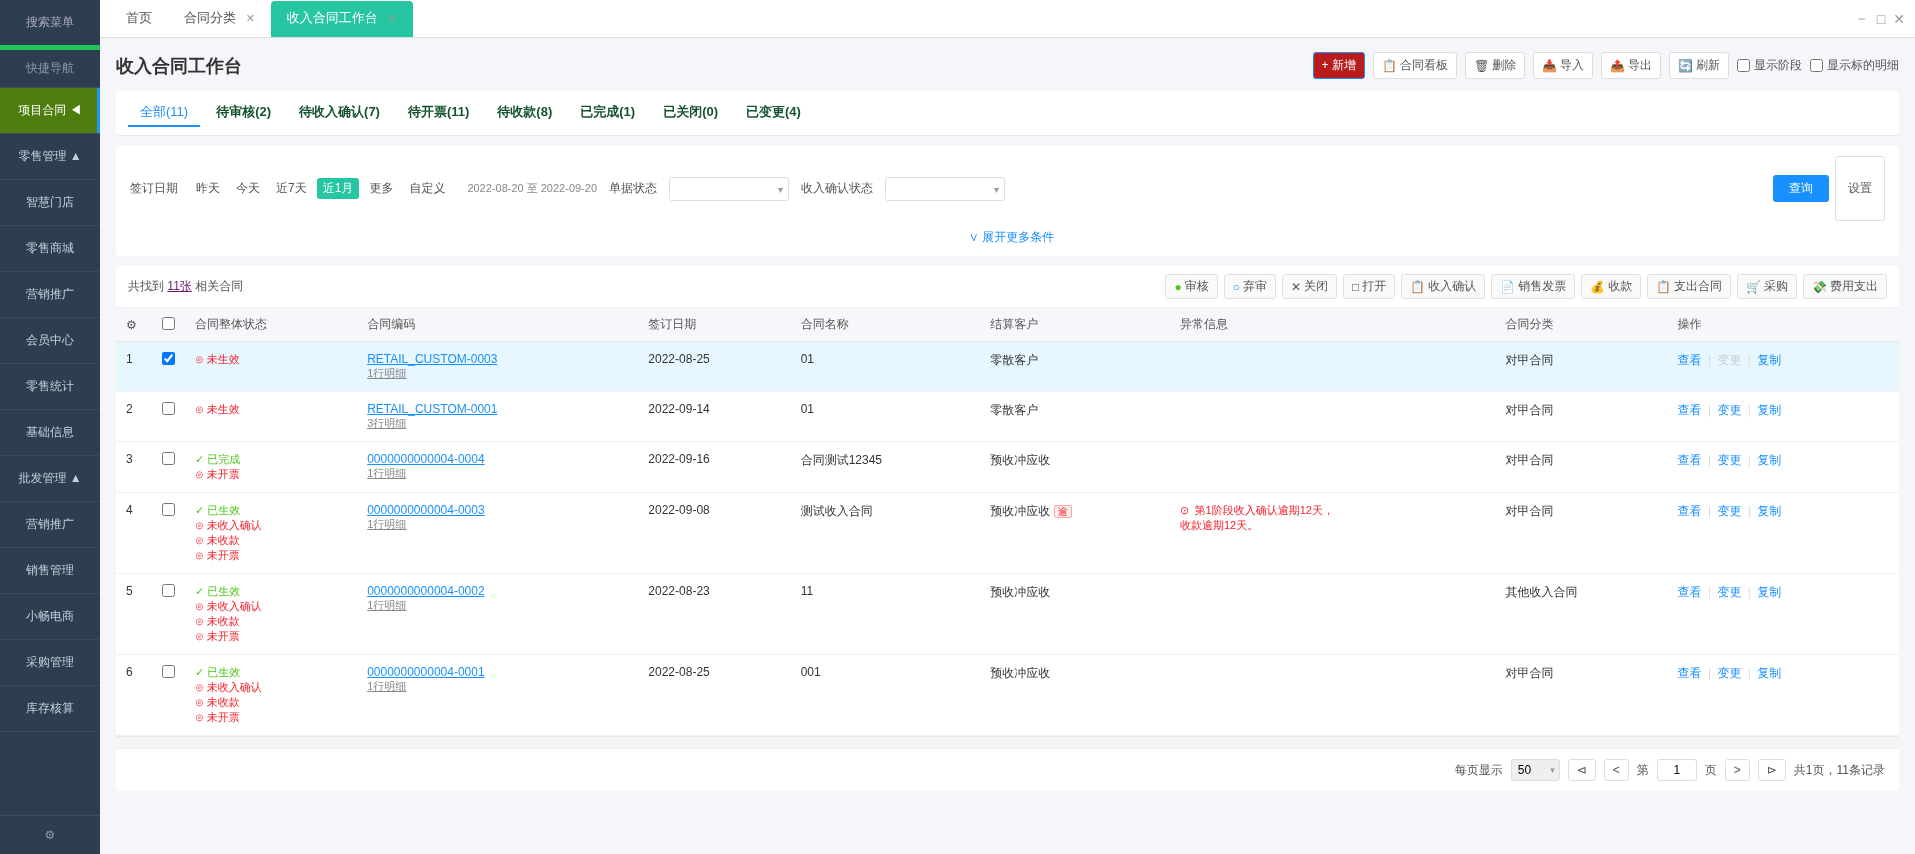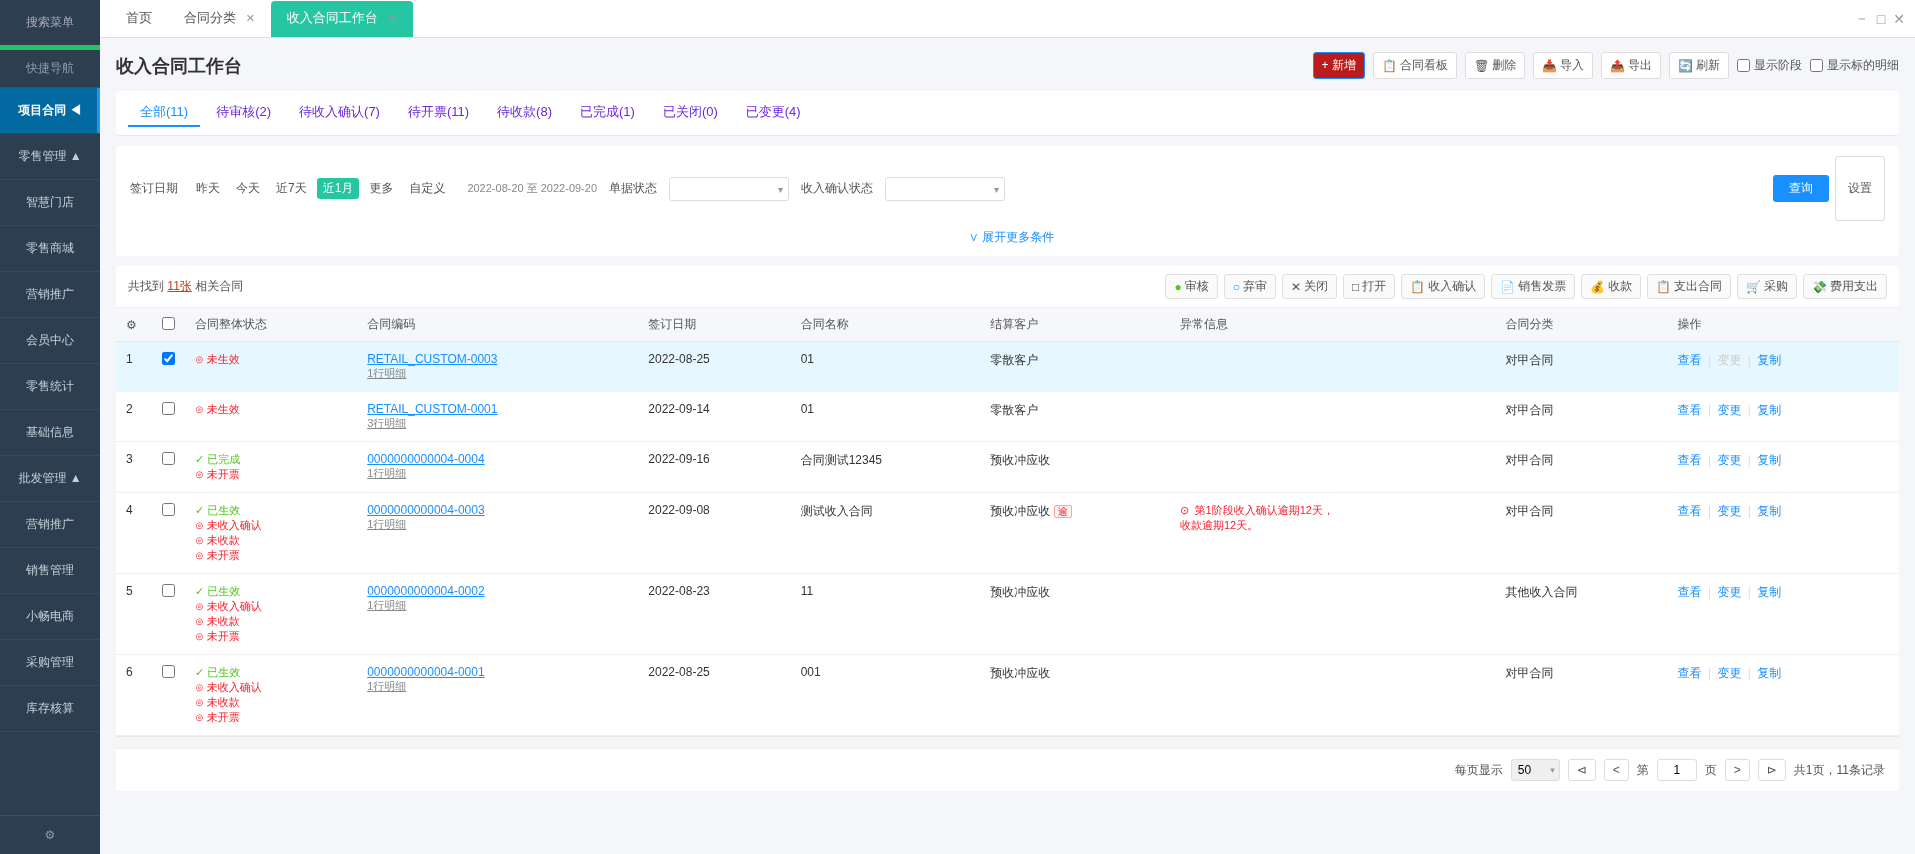--- a/index.html
+++ b/index.html
@@ -3,21 +3,21 @@
   <meta charset="utf-8">
   <style>
     * { box-sizing: border-box; margin: 0; padding: 0; }
     body { font-family: "Microsoft YaHei", "微软雅黑", Arial, sans-serif; font-size: 12px; background: #f0f2f5; color: #333; display: flex; height: 854px; overflow: hidden; }
 
     
     .sidebar { width: 100px; background: #2c3e50; display: flex; flex-direction: column; height: 100%; flex-shrink: 0; }
     .sidebar-search { padding: 14px 8px; color: #aab; font-size: 12px; text-align: center; border-bottom: 5px solid #22c55e; cursor: pointer; }
     .sidebar-nav { padding: 10px 8px; color: #8a9bb0; font-size: 12px; text-align: center; border-bottom: 1px solid #3d4f60; }
     .sidebar-item { padding: 14px 8px; color: #c5cfd8; font-size: 12px; text-align: center; cursor: pointer; position: relative; border-bottom: 1px solid #3a4a58; }
-    .sidebar-item.active { background: #0369a1; color: #fff; font-weight: bold; }
+    .sidebar-item.active { background: #4d7c0f; color: #fff; }
     .sidebar-item.active::after { content: ''; position: absolute; right: 0; top: 0; bottom: 0; width: 3px; background: #2196f3; }
     .sidebar-bottom { margin-top: auto; padding: 12px 8px; color: #8a9bb0; text-align: center; border-top: 1px solid #3d4f60; }
 
     
     .main-area { flex: 1; display: flex; flex-direction: column; overflow: hidden; }
 
     
     .tab-bar { display: flex; align-items: center; background: #fff; border-bottom: 1px solid #ddd; padding: 0 10px; height: 38px; flex-shrink: 0; }
     .tab { padding: 8px 16px; cursor: pointer; font-size: 13px; color: #555; border-bottom: 2px solid transparent; white-space: nowrap; }
     .tab.active { color: #fff; background: #26c6a2; border-radius: 4px 4px 0 0; border-bottom: 2px solid #26c6a2; }
@@ -30,21 +30,21 @@
     
     .page-header { display: flex; align-items: center; justify-content: space-between; margin-bottom: 12px; }
     .page-title { font-size: 18px; font-weight: bold; color: #333; }
     .header-actions { display: flex; align-items: center; gap: 8px; }
     .action-btn { display: flex; align-items: center; gap: 3px; font-size: 12px; color: #555; cursor: pointer; padding: 4px 8px; border: 1px solid #ddd; border-radius: 3px; background: #fff; white-space: nowrap; }
     .action-btn.primary { background: #b91c1c; color: #fff; border-color: #1890ff; }
     .checkbox-label { display: flex; align-items: center; gap: 4px; font-size: 12px; color: #555; cursor: pointer; }
 
     
     .status-tabs { display: flex; align-items: flex-start; gap: 4px; background: #fff; border-radius: 4px; padding: 8px 12px; margin-bottom: 10px; border-bottom: 1px solid #e8e8e8; }
-    .status-tab { padding: 4px 12px; cursor: pointer; font-size: 13px; color: #6d28d9; border-bottom: 2px solid transparent; white-space: nowrap; }
+    .status-tab { padding: 4px 12px; cursor: pointer; font-size: 13px; color: #14532d; border-bottom: 2px solid transparent; white-space: nowrap; font-weight: bold; }
     .status-tab.active { color: #1890ff; border-bottom: 2px solid #1890ff; font-weight: 500; }
 
     
     .filter-area { background: #fff; border-radius: 4px; padding: 10px 14px; margin-bottom: 10px; }
     .filter-row { display: flex; align-items: center; gap: 12px; flex-wrap: wrap; }
     .filter-label { font-size: 12px; color: #555; white-space: nowrap; }
     .filter-date-options { display: flex; gap: 4px; align-items: center; }
     .date-opt { font-size: 12px; color: #555; cursor: pointer; padding: 2px 6px; border-radius: 3px; }
     .date-opt.active { background: #26c6a2; color: #fff; border-radius: 3px; }
     .filter-date-range { font-size: 11px; color: #888; margin-left: 4px; }
@@ -52,21 +52,21 @@
     .select-wrapper { position: relative; display: inline-block; }
     .select-wrapper::after { content: '▾'; position: absolute; right: 6px; top: 50%; transform: translateY(-50%); font-size: 10px; color: #999; pointer-events: none; }
     .expand-btn { color: #1890ff; cursor: pointer; font-size: 12px; margin-left: 8px; }
     .search-btn { background: #1890ff; color: #fff; border: none; border-radius: 3px; padding: 5px 16px; font-size: 12px; cursor: pointer; }
     .setting-btn { background: #fff; color: #555; border: 1px solid #ddd; border-radius: 3px; padding: 23px 12px; font-size: 12px; cursor: pointer; }
 
     
     .table-container { background: #fff; border-radius: 4px; overflow: hidden; }
     .table-toolbar { display: flex; align-items: center; justify-content: space-between; padding: 8px 12px; border-bottom: 1px solid #f0f0f0; }
     .table-info { font-size: 12px; color: #555; }
-    .table-info span { color: #c2410c; text-decoration: underline; }
+    .table-info span { color: #701a75; text-decoration: underline; }
     .table-actions { display: flex; gap: 6px; flex-wrap: wrap; }
     .tbl-action-btn { font-size: 12px; color: #555; cursor: pointer; padding: 3px 8px; border-radius: 3px; border: 1px solid #e0e0e0; background: #fafafa; display: flex; align-items: center; gap: 3px; white-space: nowrap; }
 
     
     table { width: 100%; border-collapse: collapse; font-size: 12px; }
     thead tr { background: #f5f7fa; }
     thead th { padding: 8px 10px; text-align: left; color: #555; font-weight: 500; border-bottom: 1px solid #e8e8e8; white-space: nowrap; }
     tbody tr { border-bottom: 1px solid #f0f0f0; }
     tbody tr.selected { background: #e6f7ff; }
     tbody td { padding: 10px 10px; color: #333; vertical-align: top; }

